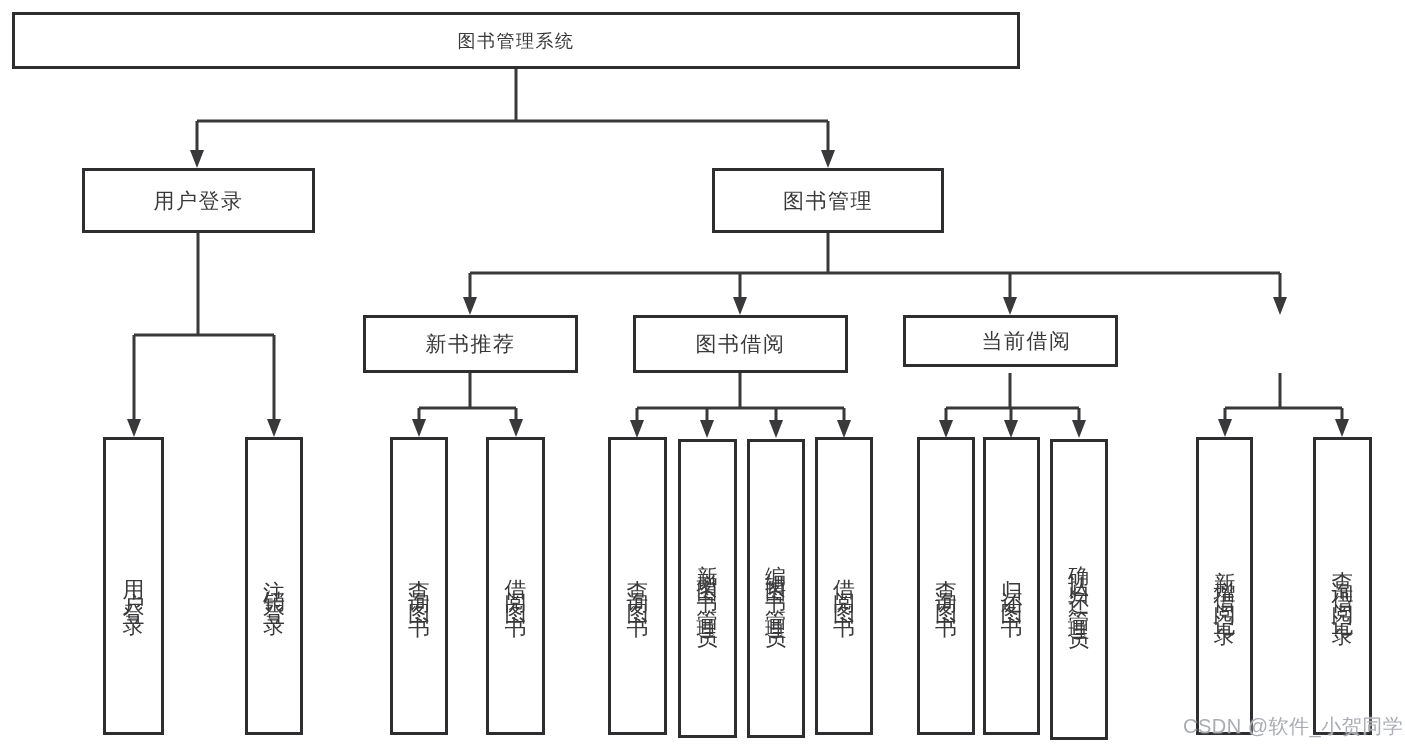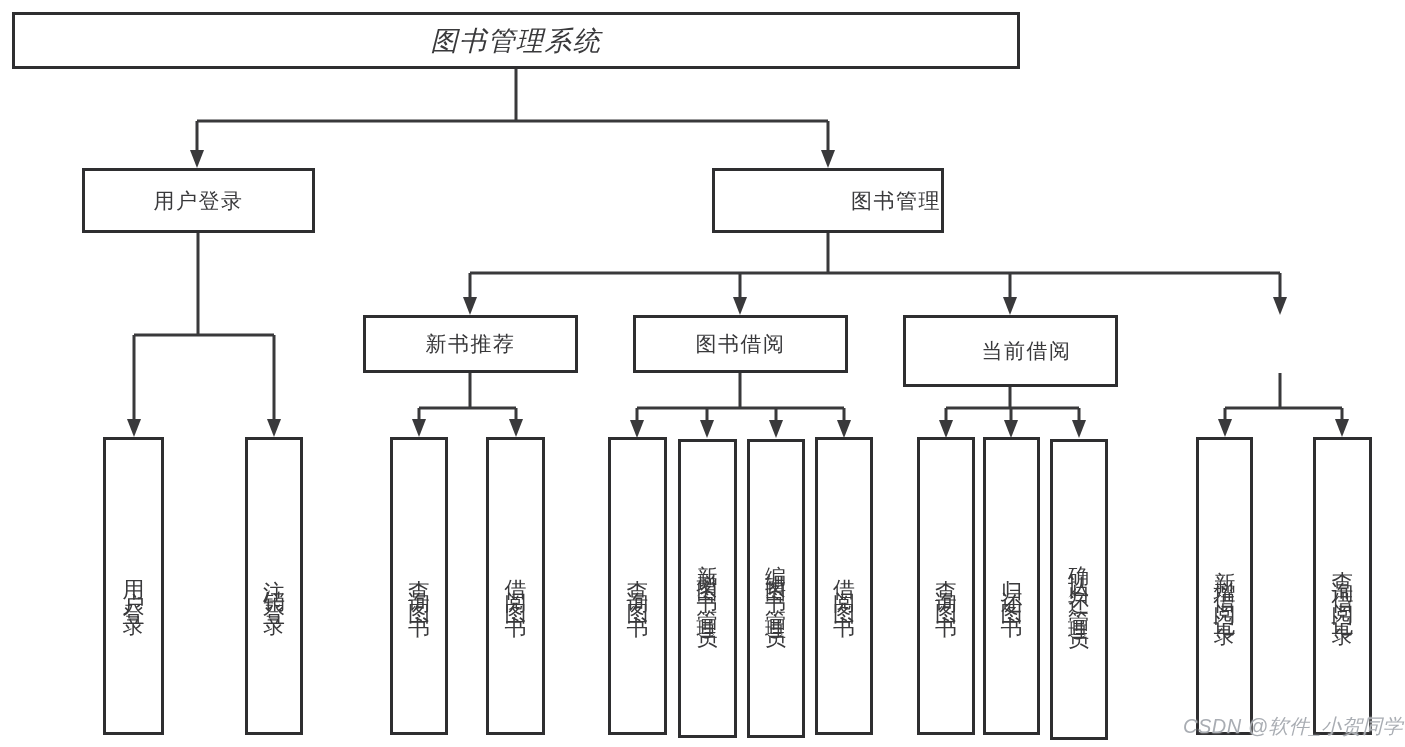--- a/index.html
+++ b/index.html
@@ -6,32 +6,31 @@
   .canvas{
     position:relative;width:1405px;height:747px;background:#ffffff;overflow:hidden;
     font-family:"Liberation Sans","DejaVu Sans",sans-serif;
   }
   #connectors{position:absolute;left:0;top:0;width:1405px;height:747px;pointer-events:none;}
   .box{
     position:absolute;box-sizing:border-box;border:3px solid #2e2e30;background:#ffffff;
     display:flex;align-items:center;justify-content:center;color:#39393b;z-index:2;
   }
   .hbox{font-size:21px;letter-spacing:1.5px;}
-  .root{font-size:27px;letter-spacing:1.5px;font-style:italic;}
+  .root{font-size:18px;letter-spacing:1.5px;}
   .vbox .vtext{
     writing-mode:vertical-rl;text-orientation:mixed;
     font-size:22px;letter-spacing:12px;line-height:1;color:#39393b;
   }
   .vbox .vtext.tight{font-size:21px;letter-spacing:9px;}
   .vbox .vtext.mid{font-size:22px;letter-spacing:11px;}
   .watermark{
     position:absolute;left:1183px;top:713px;z-index:3;
     font-size:20px;color:#a9adb3;letter-spacing:0.5px;text-shadow:0 0 2px #ffffff;
     white-space:nowrap;
-    font-style:italic;
   }
 </style>
 </head>
 <body>
 
 <div class="canvas">
 
   <svg id="connectors" xmlns="http://www.w3.org/2000/svg">
       <path d="M516,68V121M197,121H828M197,121V153M828,121V153M198,233V335M134,335H274M134,335V422M274,335V422M828,233V273M470,273H1280M470,273V300M740,273V300M1010,273V300M1280,273V300M470,373V408M419,408H516M419,408V422M516,408V422M740,373V408M637,408H844M637,408V423M707,408V423M776,408V423M844,408V423M1010,373V408M946,408H1079M946,408V423M1011,408V423M1079,408V423M1280,373V408M1225,408H1342M1225,408V422M1342,408V422" fill="none" stroke="#39393b" stroke-width="3"></path>
       <polygon points="190,150 204,150 197,168" fill="#39393b"></polygon>
@@ -55,31 +54,31 @@
       <polygon points="1335,419 1349,419 1342,437" fill="#39393b"></polygon>
     </svg>
 
   <div class="box root" style="left:12px;top:12px;width:1008px;height:57px;">
     <span>图书管理系统</span>
   </div>
 
   <div class="box hbox" style="left:82px;top:168px;width:233px;height:65px;">
     <span>用户登录</span>
   </div>
-  <div class="box hbox" style="left:712px;top:168px;width:232px;height:65px;justify-content:flex-end;">
+  <div class="box hbox" style="left:712px;top:168px;width:232px;height:65px;">
     <span>图书管理</span>
   </div>
 
   <div class="box hbox" style="left:633px;top:315px;width:215px;height:58px;">
     <span>图书借阅</span>
   </div>
   <div class="box hbox" style="left:363px;top:315px;width:215px;height:58px;">
     <span>新书推荐</span>
   </div>
-  <div class="box hbox" style="left:903px;top:315px;width:215px;height:72px;padding-left:32px;">
+  <div class="box hbox" style="left:903px;top:315px;width:215px;height:52px;padding-left:32px;">
     <span>当前借阅</span>
   </div>
 
   <div class="box vbox" style="left:103px;top:437px;width:61px;height:298px;">
     <span class="vtext">用户登录</span>
   </div>
   <div class="box vbox" style="left:245px;top:437px;width:58px;height:298px;">
     <span class="vtext">注销登录</span>
   </div>
 

